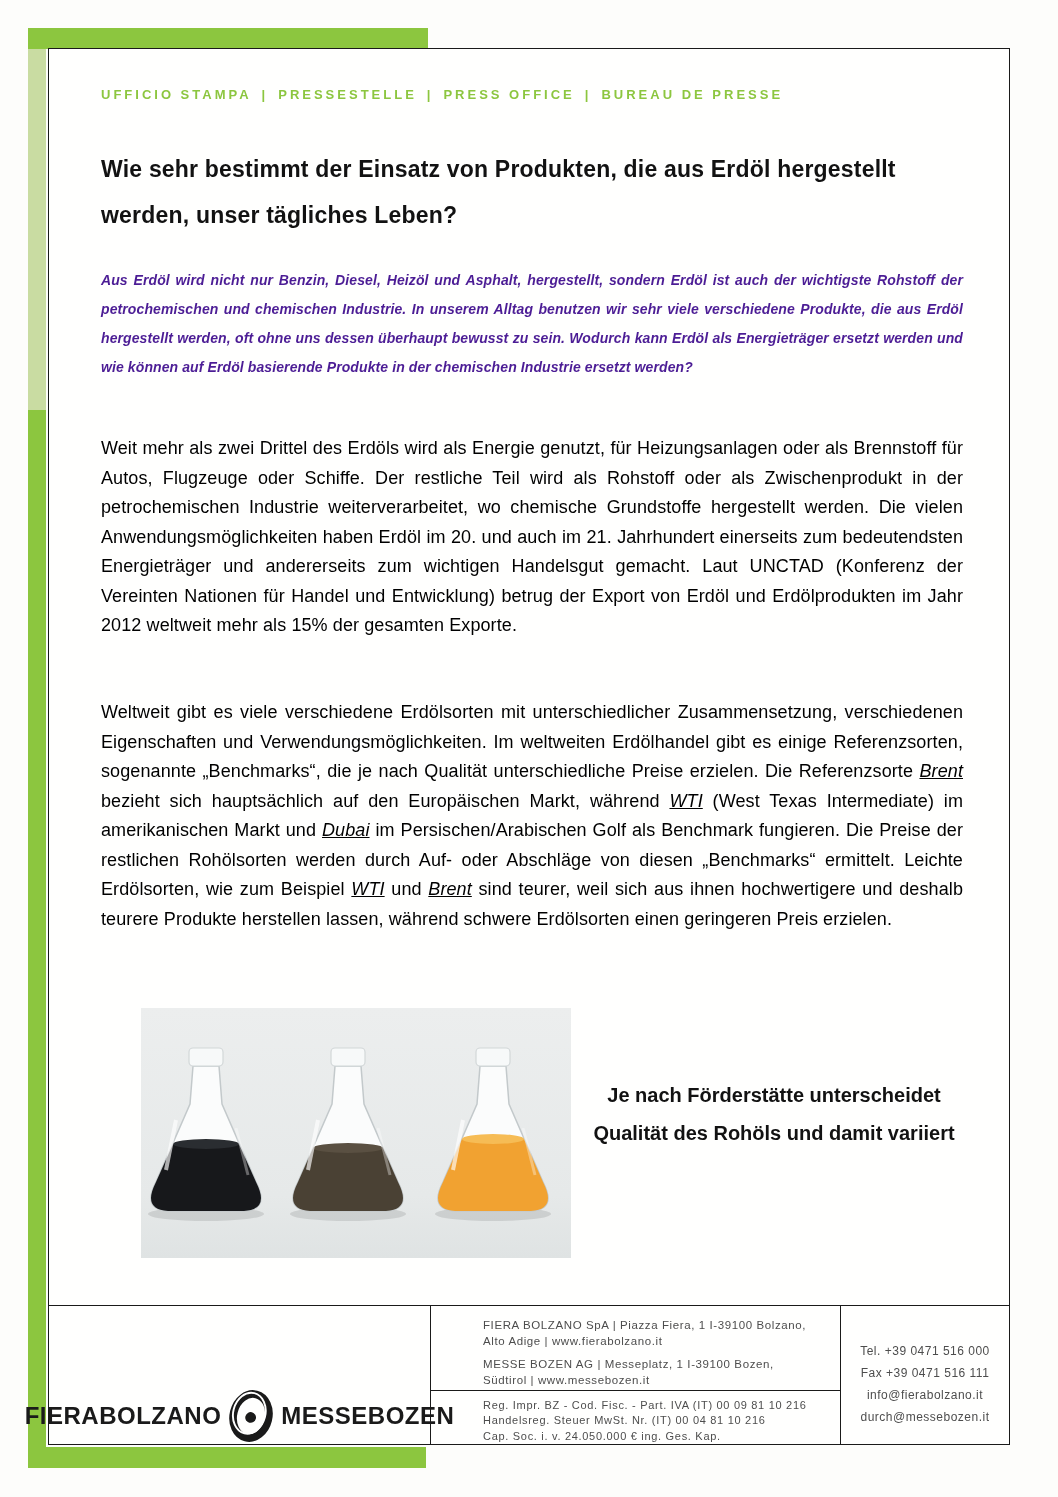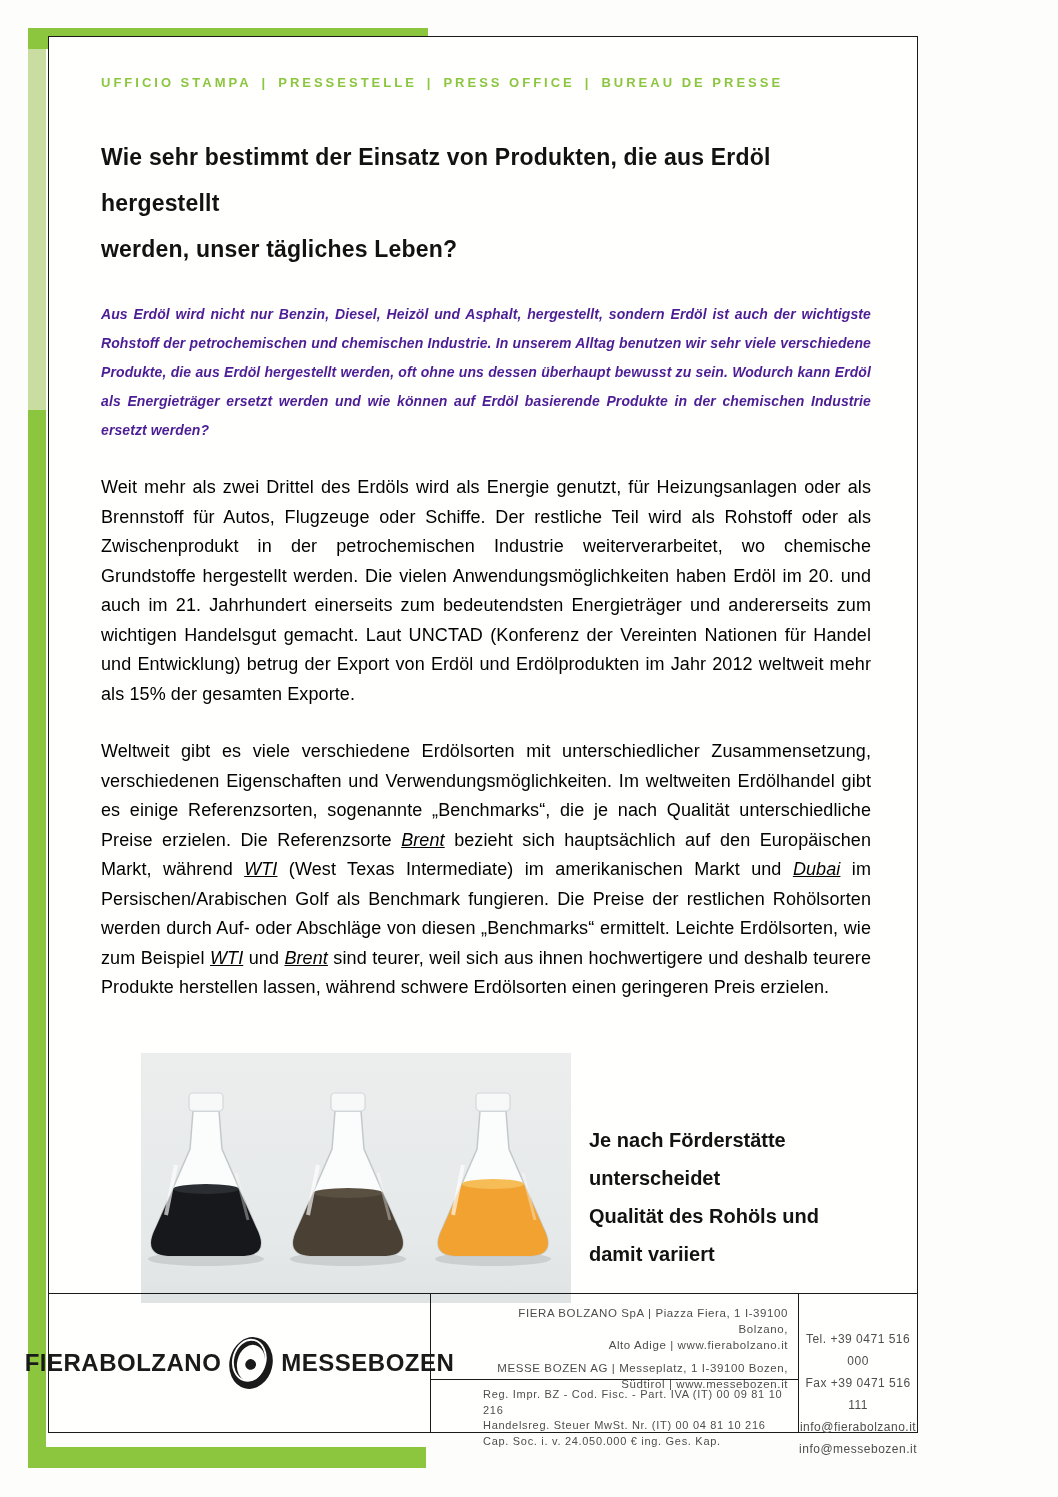--- a/index.html
+++ b/index.html
@@ -11,21 +11,21 @@
     overflow:hidden;
   }
   
   .top-bar{position:absolute;left:28px;top:28px;width:400px;height:21px;background:#8cc63f;}
   .left-strip-light{position:absolute;left:28px;top:49px;width:18px;height:361px;background:#c9dca2;}
   .left-strip-dark{position:absolute;left:28px;top:410px;width:18px;height:1058px;background:#8cc63f;}
   .bottom-bar{position:absolute;left:28px;top:1447px;width:398px;height:21px;background:#8cc63f;}
 
   
   .page{
-    position:absolute;left:48px;top:36px;width:870px;height:1397px;
+    position:absolute;left:48px;top:48px;width:962px;height:1397px;
     background:#fffffe;border:1px solid #1a1a1a;box-sizing:border-box;
   }
   .content{padding:0 46px 0 52px;}
 
   .press-header{
     margin-top:38px;
     color:#8cc63f;font-size:13px;font-weight:bold;letter-spacing:3px;
   }
   .press-header .sep{margin:0 10px;}
 
@@ -40,47 +40,47 @@
     font-size:14px;font-weight:bold;font-style:italic;color:#4c1d95;
     line-height:29px;text-align:justify;letter-spacing:.1px;
   }
   .bodytext{
     font-size:18px;color:#000000;line-height:29.5px;text-align:justify;letter-spacing:.1px;
   }
   .para1{margin-top:28px;min-height:236px;}
   .para2{margin-top:28px;min-height:260px;}
   .seg-i{font-style:italic;text-decoration:underline;}
 
-  .photo-row{margin-top:50px;display:flex;align-items:flex-start;}
+  .photo-row{margin-top:50px;display:flex;align-items:flex-start;text-align:center;}
   .photo{margin-left:40px;width:430px;height:250px;flex:0 0 auto;}
   .caption{
     margin-left:18px;margin-top:68px;width:370px;
     font-size:20px;font-weight:bold;color:#121212;line-height:38px;
   }
   .caption div{white-space:pre-wrap;}
 
   
   .footer{
     position:absolute;left:0;right:0;bottom:0;height:139px;
     border-top:1px solid #1a1a1a;display:flex;box-sizing:border-box;
   }
   .f-left{
     width:382px;border-right:1px solid #1a1a1a;box-sizing:border-box;
-    display:flex;align-items:center;justify-content:center;
+    display:flex;align-items:flex-end;justify-content:center;
   }
   .logo{display:flex;align-items:center;white-space:nowrap;color:#1a1a1a;}
   .logo .word{font-size:24px;font-weight:bold;letter-spacing:.5px;}
   .logo svg{margin:0 7px;}
   .f-mid{
     width:410px;border-right:1px solid #1a1a1a;box-sizing:border-box;
     display:flex;flex-direction:column;
   }
   .addr{
     height:85px;box-sizing:border-box;padding:11px 10px 0 52px;
-    font-size:11.5px;color:#4d4d4d;line-height:16px;letter-spacing:.6px;text-align:right;
+    font-size:11.5px;color:#4d4d4d;line-height:16px;letter-spacing:.6px;
   }
   .addr .blk+.blk{margin-top:7px;}
   .registry{
     flex:1;border-top:1px solid #1a1a1a;box-sizing:border-box;
     padding:7px 10px 0 52px;font-size:11px;color:#4d4d4d;line-height:15.5px;letter-spacing:.7px;
   }
   .f-right{
     flex:1;box-sizing:border-box;padding-top:34px;text-align:center;
     font-size:12px;color:#4d4d4d;line-height:22px;letter-spacing:.5px;
   }
@@ -190,16 +190,16 @@
         <div>Reg. Impr. BZ - Cod. Fisc. - Part. IVA (IT) 00 09 81 10 216</div>
         <div>Handelsreg. Steuer MwSt. Nr. (IT) 00 04 81 10 216</div>
         <div>Cap. Soc. i. v. 24.050.000 € ing. Ges. Kap.</div>
       </div>
     </div>
 
     <div class="f-right">
       <div>Tel. +39 0471 516 000</div>
       <div>Fax +39 0471 516 111</div>
       <div>info@fierabolzano.it</div>
-      <div>info@messebozen.it</div>
+      <div>durch@messebozen.it</div>
     </div>
   </div>
 </div>
 
 </body></html>

